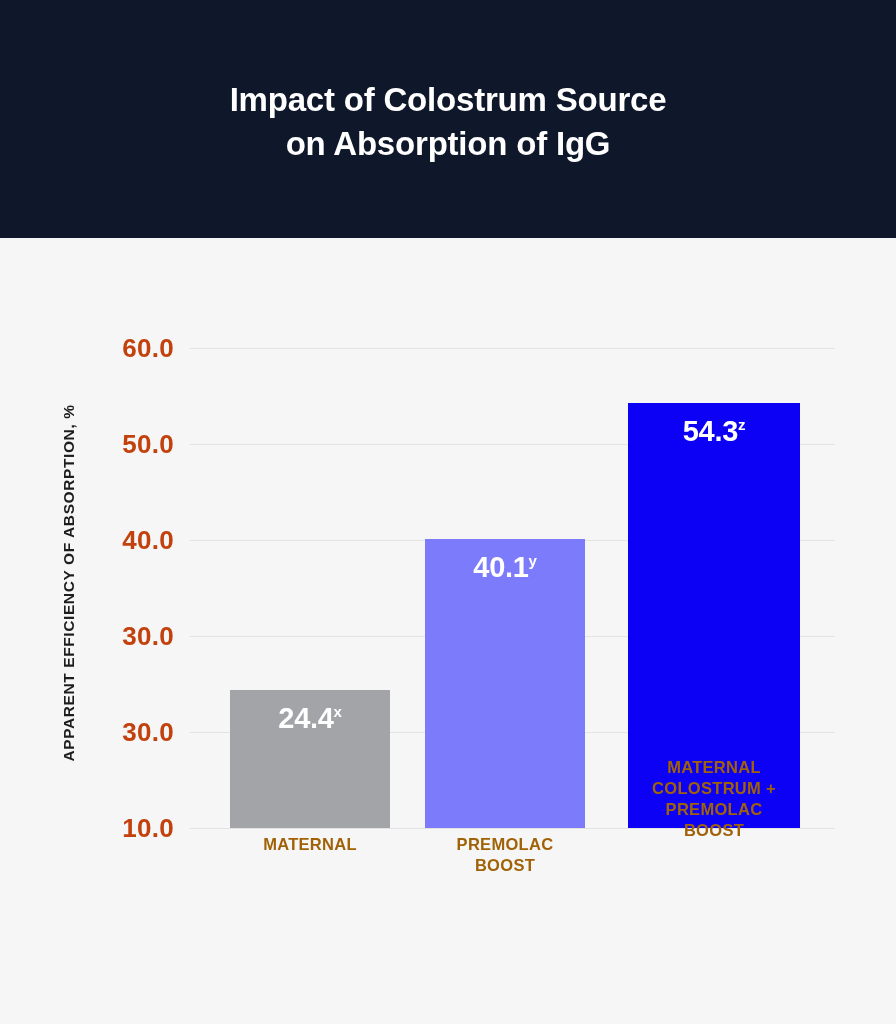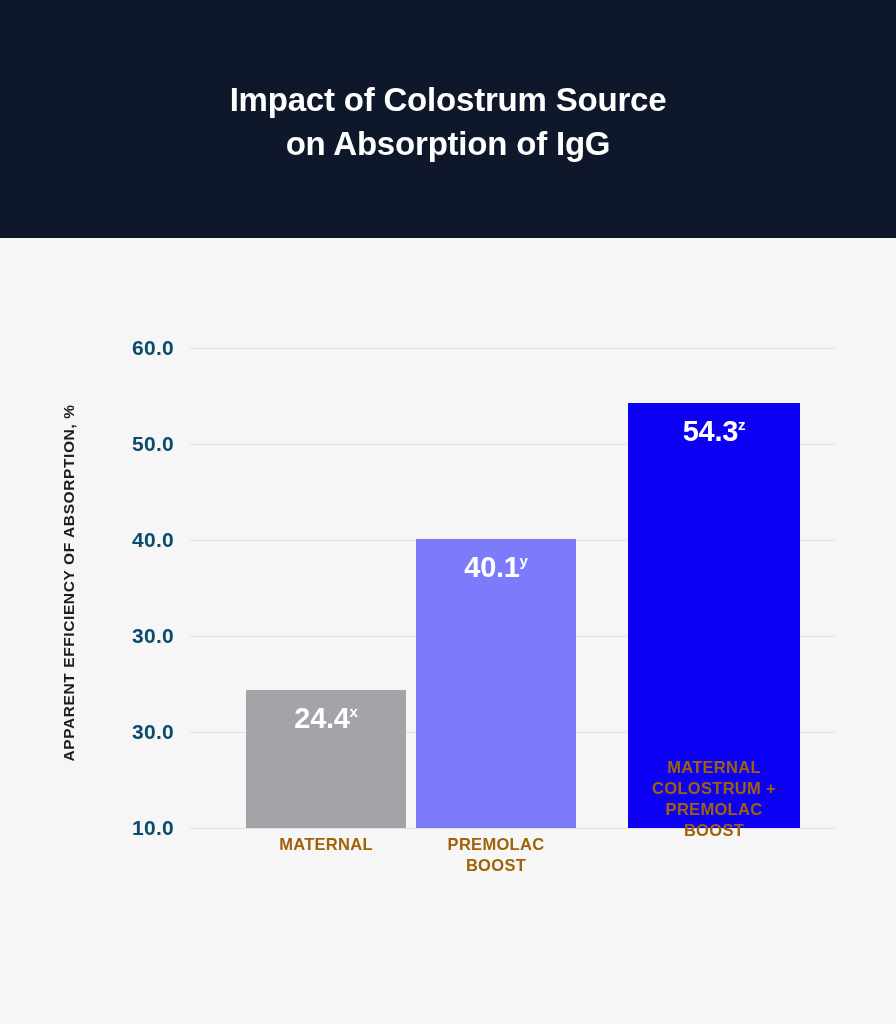--- a/index.html
+++ b/index.html
@@ -76,22 +76,22 @@
     height: 1px;
     background: #e3e3e3;
   }
 
   .ytick {
     position: absolute;
     right: 100%;
     margin-right: 16px;
     transform: translateY(-50%);
     top: 0;
-    color: #0c4a6e;
-    font-size: 21px;
+    color: #c2410c;
+    font-size: 26px;
     font-weight: bold;
     white-space: nowrap;
     letter-spacing: 0.3px;
   }
 
   
   .bars {
     position: absolute;
     left: 0;
     top: 0;
@@ -169,29 +169,29 @@
         </div>
         <div class="gridline" style="top: 384px;">
           <div class="ytick">30.0</div>
         </div>
         <div class="gridline" style="top: 480px;">
           <div class="ytick">10.0</div>
         </div>
       </div>
 
     <div class="bars" id="bars-layer">
-        <div class="bar-group" style="left: 56px; width: 160px; height: 480px;">
+        <div class="bar-group" style="left: 40px; width: 160px; height: 480px;">
           <div class="bar" style="height: 138.24px; background: rgb(162, 164, 168);">
             <div class="bar-value">24.4<sup>x</sup></div>
           </div>
           <div class="cat-label">
             <div>MATERNAL</div>
           </div>
         </div>
-        <div class="bar-group" style="left: 226px; width: 160px; height: 480px;">
+        <div class="bar-group" style="left: 235px; width: 160px; height: 480px;">
           <div class="bar" style="height: 288.96px; background: rgb(123, 123, 252);">
             <div class="bar-value">40.1<sup>y</sup></div>
           </div>
           <div class="cat-label">
             <div>PREMOLAC</div>
             <div>BOOST</div>
           </div>
         </div>
         <div class="bar-group" style="left: 438px; width: 172px; height: 557px;">
           <div class="bar" style="height: 425.28px; background: rgb(12, 0, 245);">

